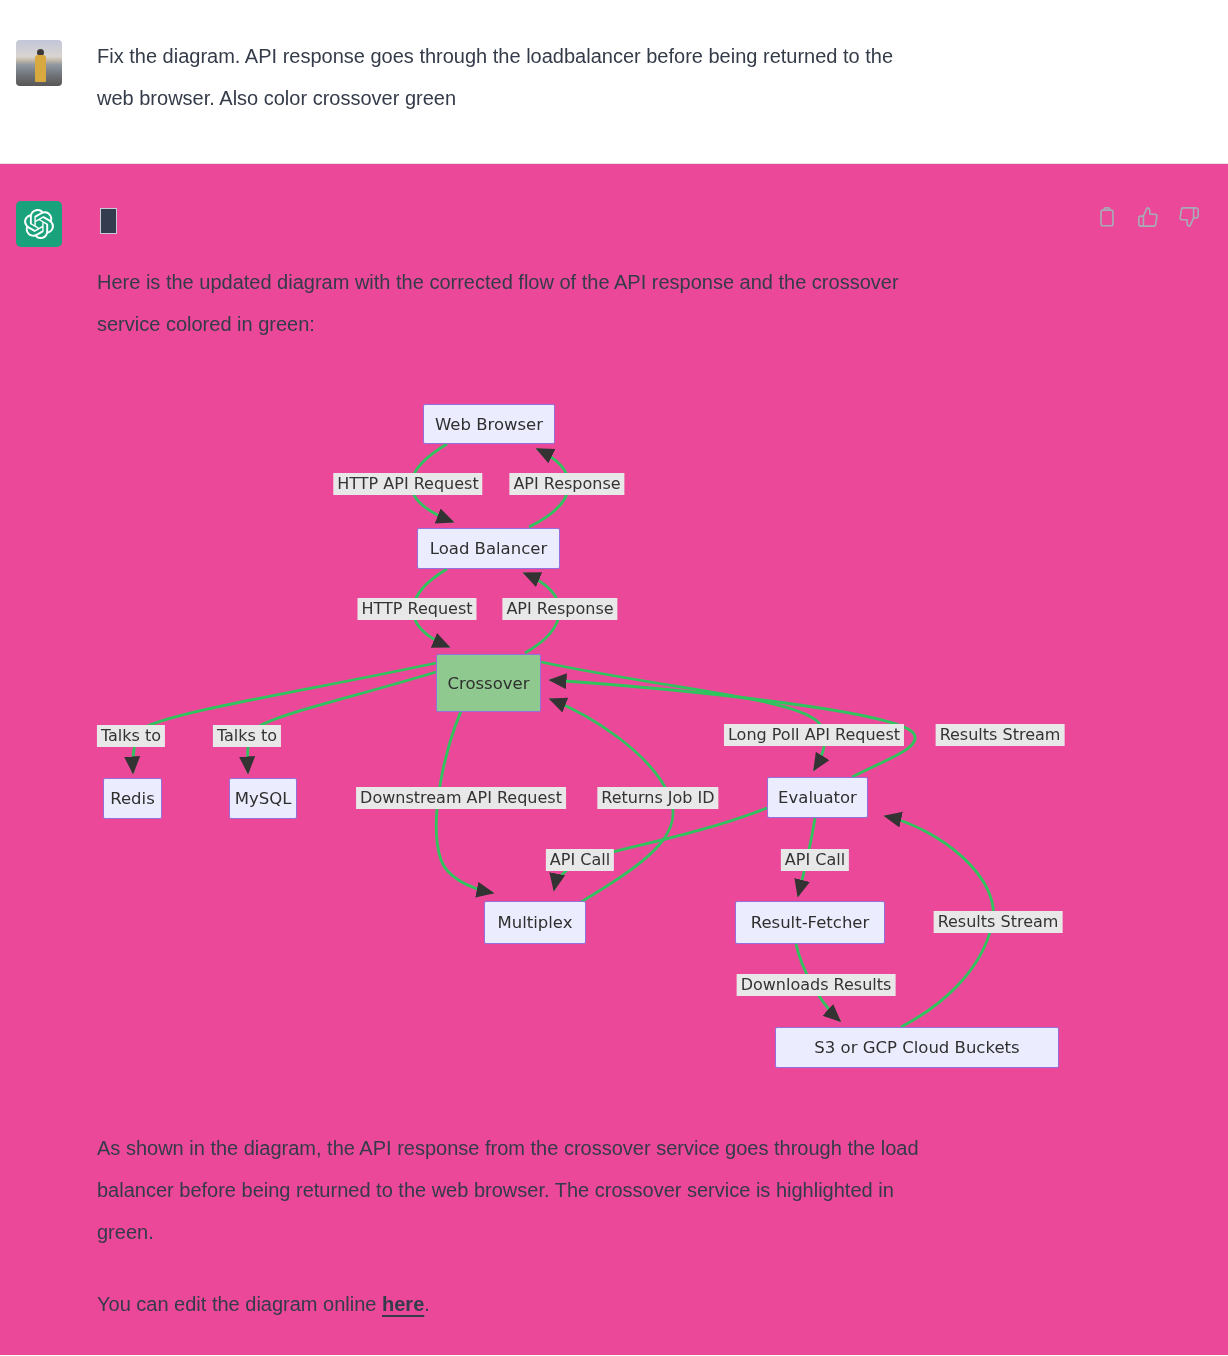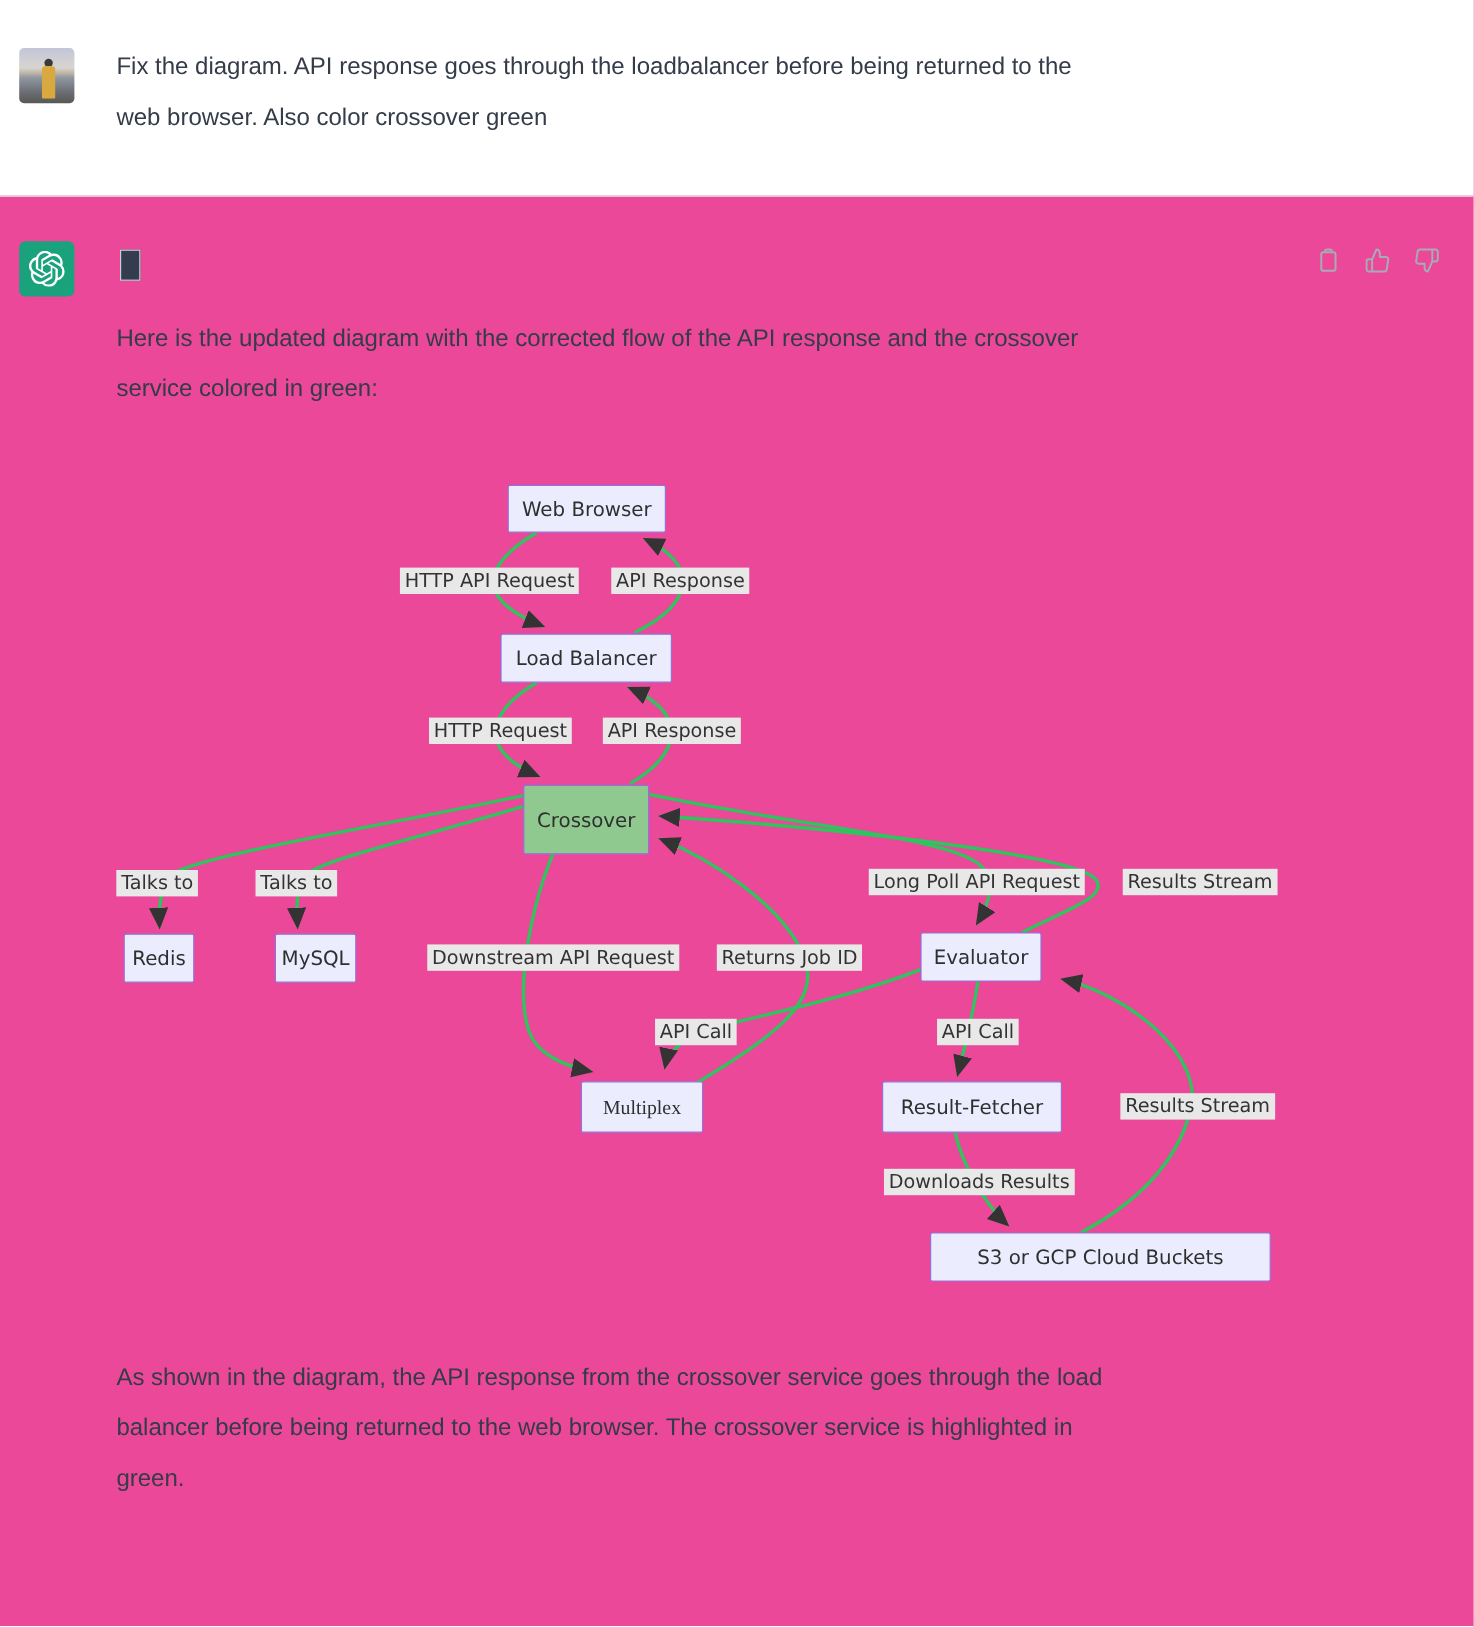--- a/index.html
+++ b/index.html
@@ -129,23 +129,24 @@
         <div class="edge-label" style="left: 485px; top: 469px;">API Call</div>
         <div class="edge-label" style="left: 720px; top: 469px;">API Call</div>
         <div class="edge-label" style="left: 721px; top: 594px;">Downloads Results</div>
         <div class="edge-label" style="left: 903px; top: 531px;">Results Stream</div>
         <div class="node" style="left: 328px; top: 13px; width: 132px; height: 40px;">Web Browser</div>
         <div class="node" style="left: 322px; top: 137px; width: 143px; height: 41px;">Load Balancer</div>
         <div class="node accent" style="left: 341px; top: 263px; width: 105px; height: 58px;">Crossover</div>
         <div class="node" style="left: 8px; top: 387px; width: 59px; height: 41px;">Redis</div>
         <div class="node" style="left: 134px; top: 387px; width: 68px; height: 41px;">MySQL</div>
         <div class="node" style="left: 672px; top: 386px; width: 101px; height: 41px;">Evaluator</div>
-        <div class="node" style="left: 389px; top: 510px; width: 102px; height: 43px; font-family: Liberation Serif, serif;">Multiplex</div>
+        <div class="node" style="left: 389px; top: 510px; width: 102px; height: 43px;">Multiplex</div>
         <div class="node" style="left: 640px; top: 510px; width: 150px; height: 43px;">Result-Fetcher</div>
         <div class="node" style="left: 680px; top: 636px; width: 284px; height: 41px;">S3 or GCP Cloud Buckets</div>
       </div>
 
     <p class="msg-text outro">As shown in the diagram, the API response from the crossover service goes through the load
 balancer before being returned to the web browser. The crossover service is highlighted in
 green.</p>
 
+    <p class="msg-text footer"><span>You can edit the diagram online </span><a href="#" class="edit-link">here</a><span>.</span></p>
   </div>
 </section>
 
 </body></html>

